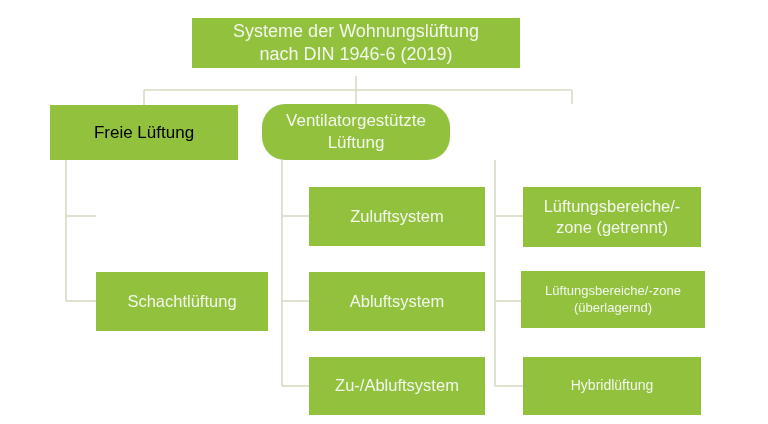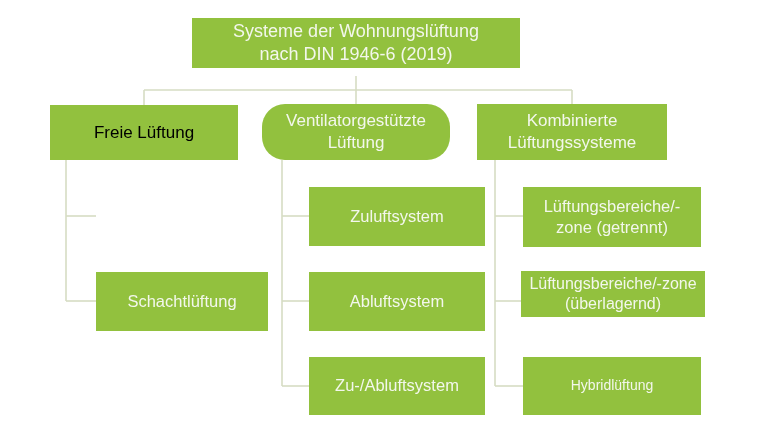--- a/index.html
+++ b/index.html
@@ -33,21 +33,21 @@
   .node-b1    { left:262px; top:104px; width:188px; height:56px; font-size:17px;border-radius:23px; }
   .node-b1 .label, .node-b2 .label { max-width: 172px; }
   .node-b2    { left:477px; top:104px; width:190px; height:56px; font-size:17px; }
   .node-c00   { left:96px;  top:187px; width:172px; height:59px; font-size:16.5px; }
   .node-c01   { left:96px;  top:272px; width:172px; height:59px; font-size:16.5px; }
   .node-c10   { left:309px; top:187px; width:176px; height:59px; font-size:16.5px; }
   .node-c11   { left:309px; top:272px; width:176px; height:59px; font-size:16.5px; }
   .node-c12   { left:309px; top:357px; width:176px; height:58px; font-size:16.5px; }
   .node-c20   { left:523px; top:187px; width:178px; height:60px; font-size:16.5px; }
   .node-c20 .label, .node-c21 .label { max-width: 168px; }
-  .node-c21   { left:521px; top:271px; width:184px; height:46px; font-size:16px; }
+  .node-c21   { left:521px; top:271px; width:184px; height:57px; font-size:13px; }
   .node-c22   { left:523px; top:357px; width:178px; height:58px; font-size:14px; }
 </style>
 </head>
 <body>
 
 <div class="canvas" style="background: rgb(255, 255, 255);">
 
   <svg class="connectors" viewBox="0 0 768 424" xmlns="http://www.w3.org/2000/svg">
     <g fill="none" stroke="#d6dcc3" stroke-width="1.6">
 
@@ -76,23 +76,20 @@
   <div class="node node-root" style="background: rgb(146, 193, 62); color: rgb(243, 247, 236);">
     <span class="label">Systeme der Wohnungslüftung nach DIN 1946-6 (2019)</span>
   </div>
 
   <div class="node node-b0" style="background: rgb(146, 193, 62); color: #000000;">
     <span class="label">Freie Lüftung</span>
   </div>
   <div class="node node-b1" style="background: rgb(146, 193, 62); color: rgb(243, 247, 236);">
     <span class="label">Ventilatorgestützte Lüftung</span>
   </div>
-  <div class="node node-b2" style="background: rgb(146, 193, 62); color: rgb(243, 247, 236);">
-    <span class="label">Kombinierte Lüftungssysteme</span>
-  </div>
 
   <div class="node node-c01" style="background: rgb(146, 193, 62); color: rgb(243, 247, 236);">
     <span class="label">Schachtlüftung</span>
   </div>
 
   <div class="node node-c10" style="background: rgb(146, 193, 62); color: rgb(243, 247, 236);">
     <span class="label">Zuluftsystem</span>
   </div>
   <div class="node node-c11" style="background: rgb(146, 193, 62); color: rgb(243, 247, 236);">
     <span class="label">Abluftsystem</span>

